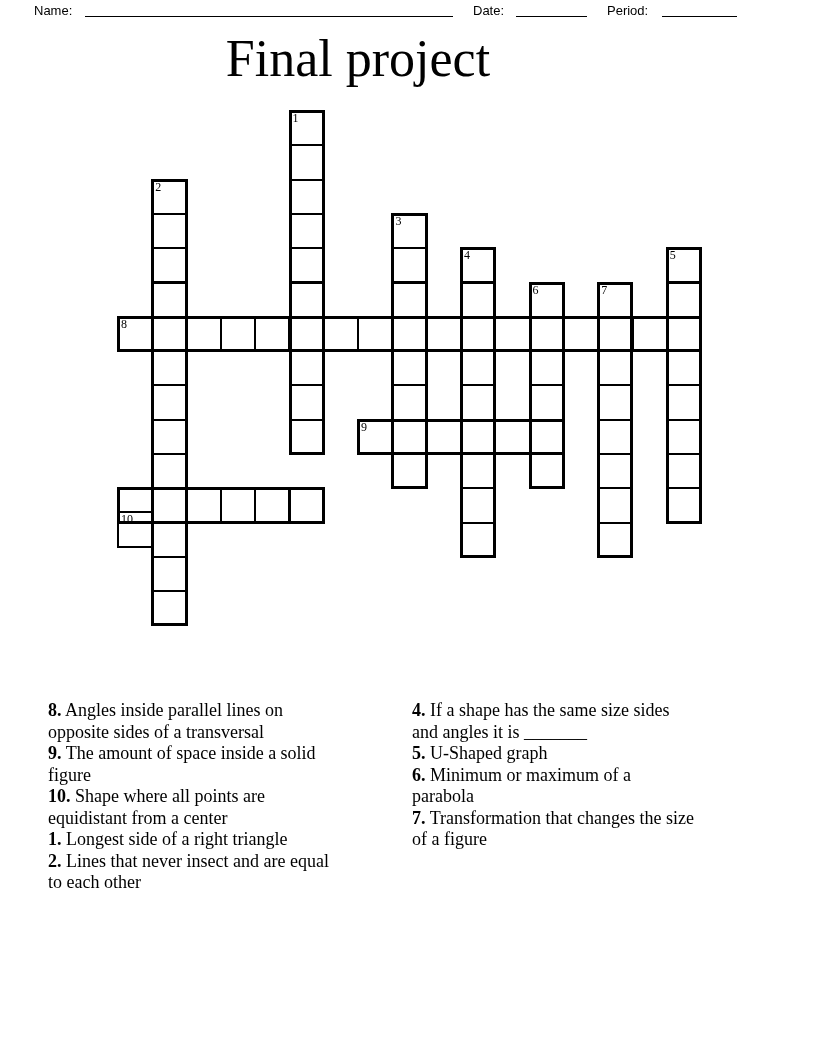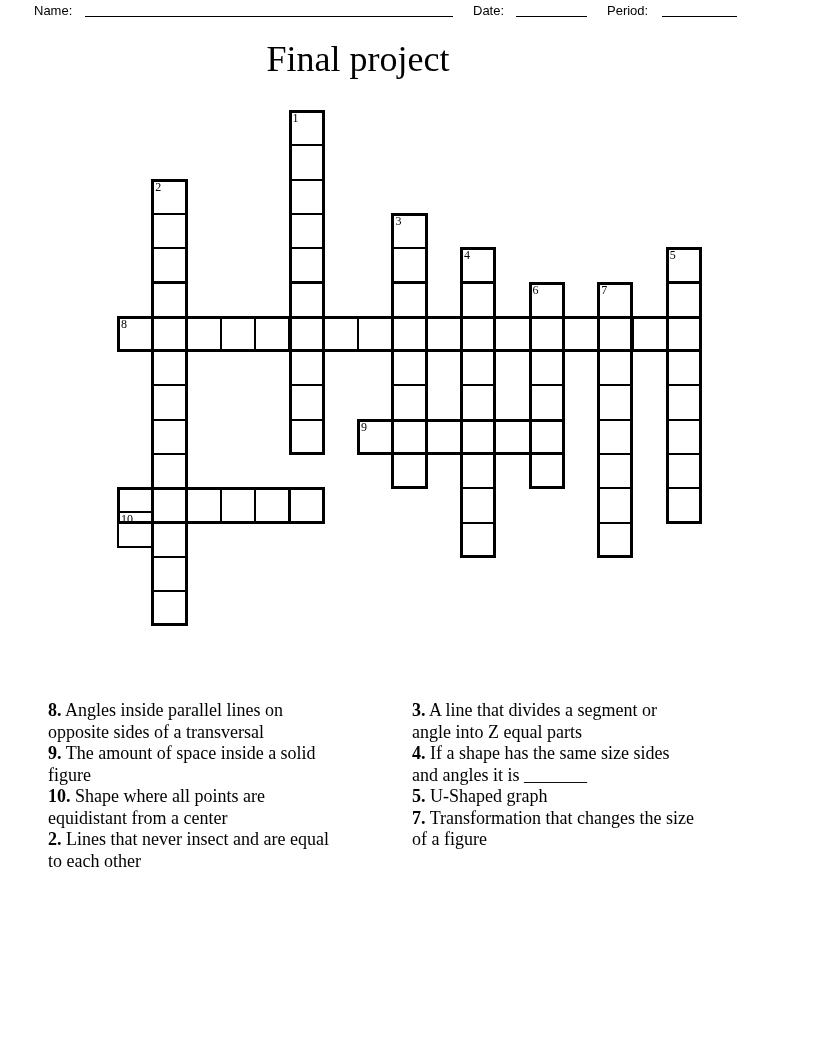--- a/index.html
+++ b/index.html
@@ -22,21 +22,21 @@
   #name-label   { left:34px; }
   #name-blank   { left:85px;  width:368px; }
   #date-label   { left:473px; }
   #date-blank   { left:516px; width:71px; }
   #period-label { left:607px; }
   #period-blank { left:662px; width:75px; }
 
   
   #title {
     position:absolute; top:36px; left:0; width:716px;
-    text-align:center; font-size:36px; line-height:46px;
+    text-align:center; font-size:52px; line-height:46px;
     font-family:"Liberation Serif", serif; color:#000;
   }
 
   
   #grid { position:absolute; left:117px; top:110px; width:586px; height:517px; }
   .cell {
     position:absolute; box-sizing:border-box;
     width:36.3px; height:36.3px;
     border:2px solid #000; background:#fff;
   }
@@ -194,27 +194,28 @@
       <div class="word-outline" style="left: 0px; top: 377.3px; width: 207.8px; height: 36.3px;"></div>
     </div>
 
   <div id="clues-left" class="clue-col">
     <p class="clue"><b>8.</b> <span class="clue-text">Angles inside parallel lines on
 opposite sides of a transversal</span></p>
     <p class="clue"><b>9.</b> <span class="clue-text">The amount of space inside a solid
 figure</span></p>
     <p class="clue"><b>10.</b> <span class="clue-text">Shape where all points are
 equidistant from a center</span></p>
+    <p class="clue"><b>1.</b> <span class="clue-text">Longest side of a right triangle</span></p>
     <p class="clue"><b>2.</b> <span class="clue-text">Lines that never insect and are equal
 to each other</span></p>
   </div>
 
   <div id="clues-right" class="clue-col">
-    <p class="clue"><b>3.</b> <span class="clue-text">A line that divides a segment or
-angle into Z equal parts</span></p>
     <p class="clue"><b>4.</b> <span class="clue-text">If a shape has the same size sides
 and angles it is _______</span></p>
     <p class="clue"><b>5.</b> <span class="clue-text">U-Shaped graph</span></p>
+    <p class="clue"><b>6.</b> <span class="clue-text">Minimum or maximum of a
+parabola</span></p>
     <p class="clue"><b>7.</b> <span class="clue-text">Transformation that changes the size
 of a figure</span></p>
   </div>
 
 </div>
 
 </body></html>

